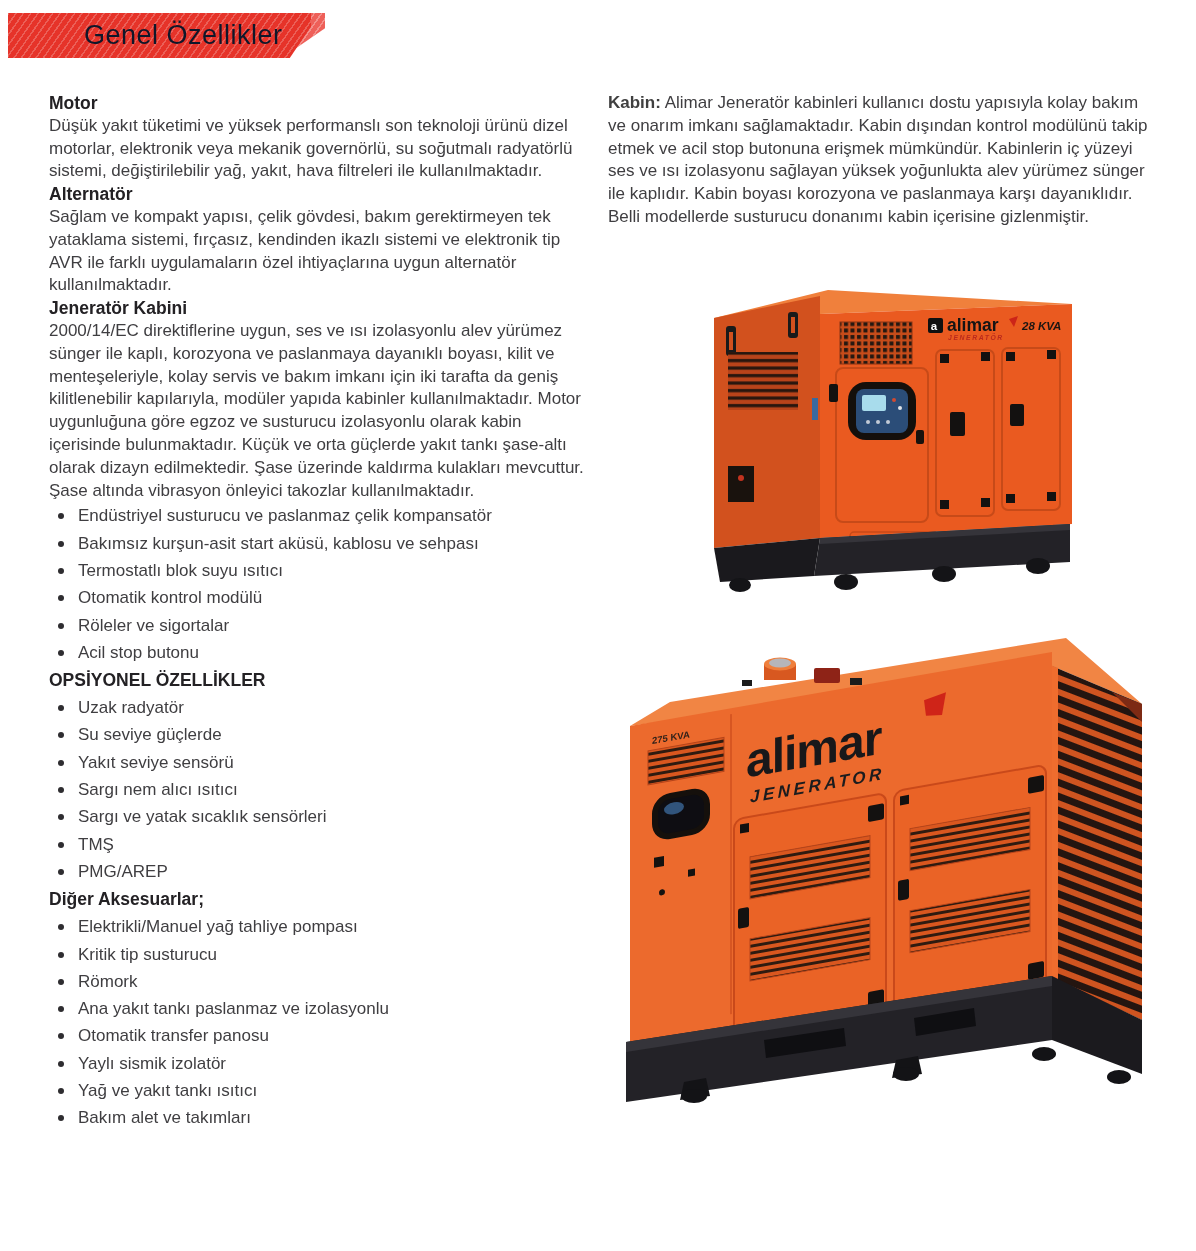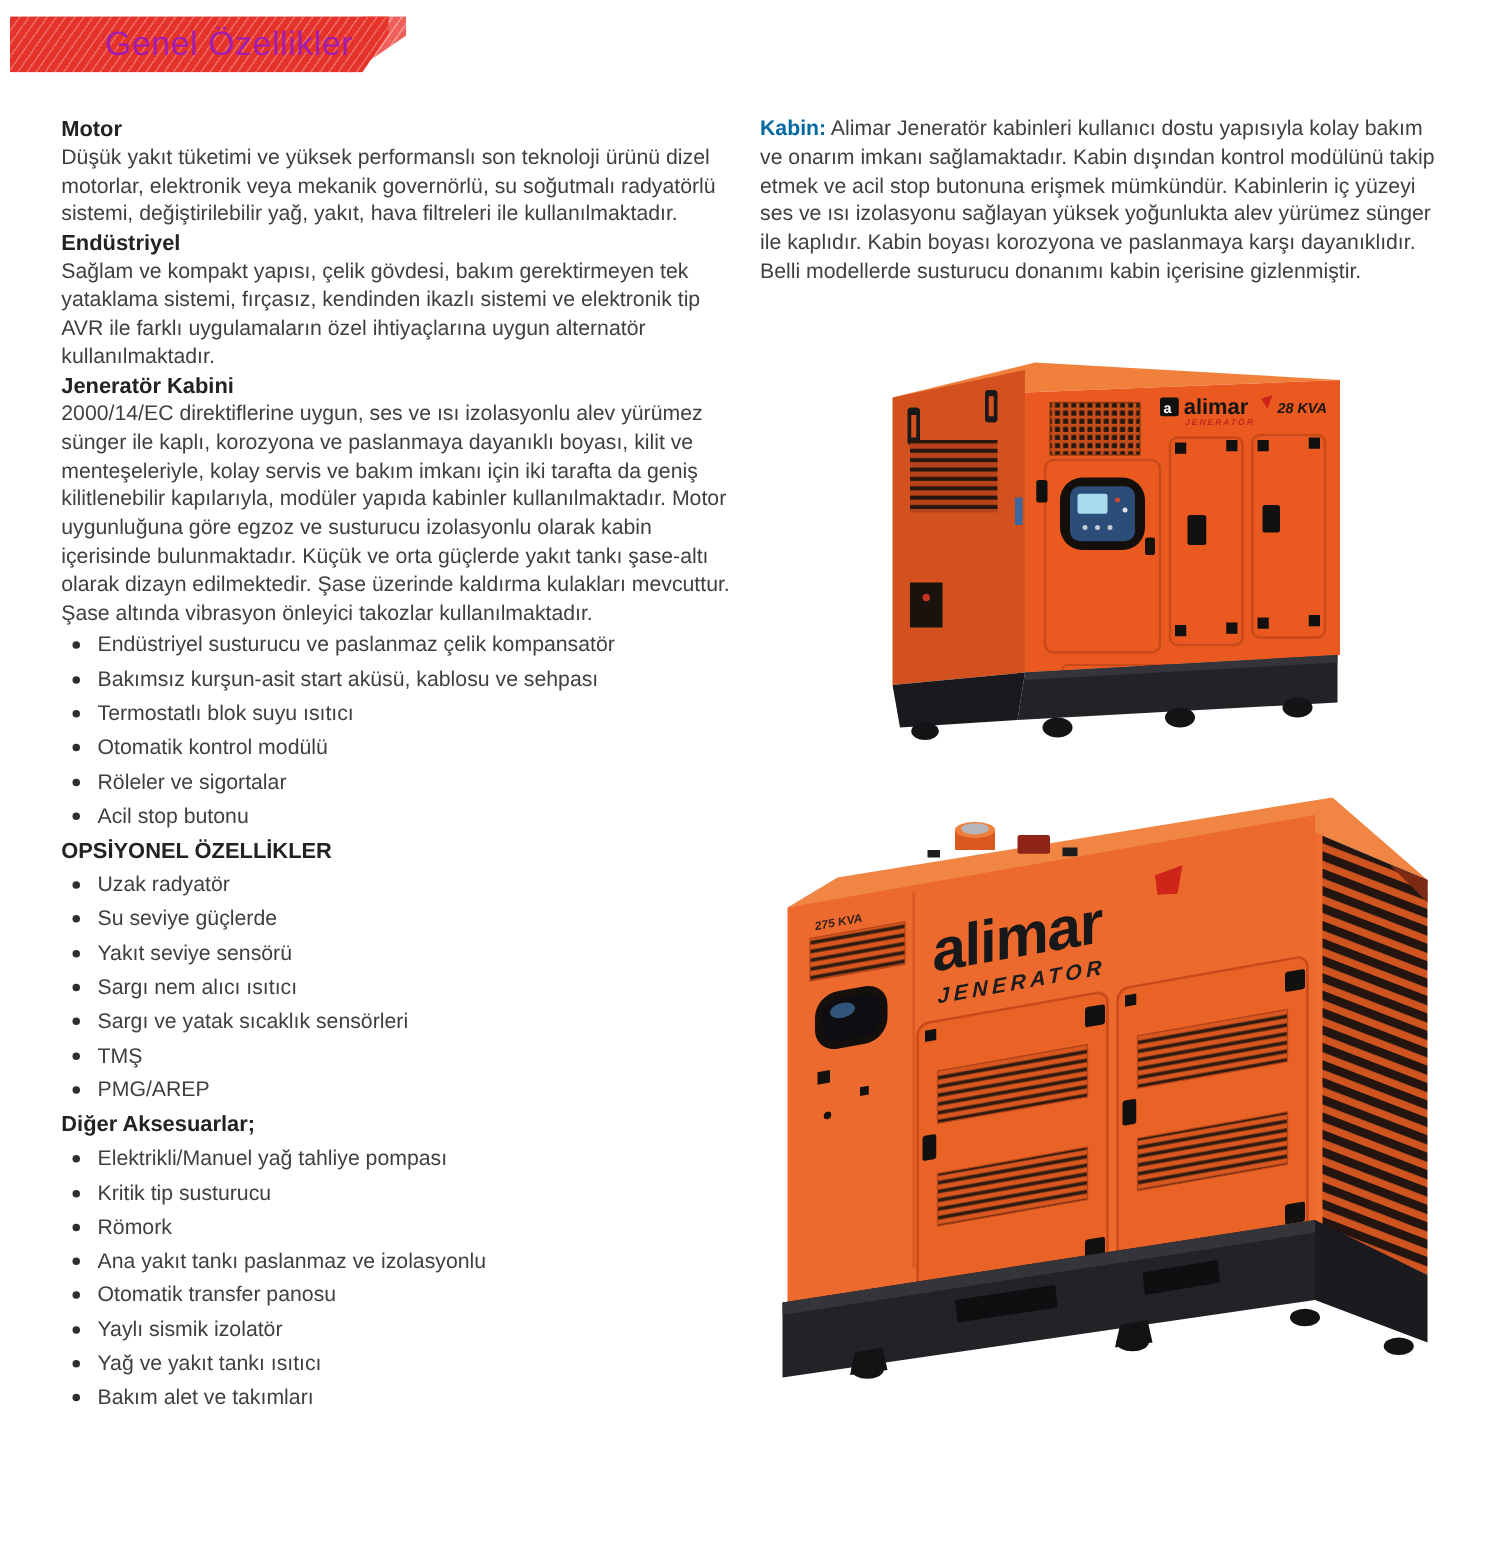--- a/index.html
+++ b/index.html
@@ -10,30 +10,30 @@
   .banner{position:absolute;left:8px;top:13px;width:303px;height:45px;}
   .banner-tail{position:absolute;right:-14px;top:0;width:48px;height:100%;
     background-color:#ee6059;
     background-image:repeating-linear-gradient(125deg,rgba(255,255,255,.30) 0 1.5px,rgba(255,255,255,0) 1.5px 6px);
     clip-path:polygon(28% 0,100% 0,100% 34%,10% 100%,0 100%,0 50%);}
   .banner-bg{position:absolute;inset:0;
     background-color:#e63329;
     background-image:repeating-linear-gradient(125deg,rgba(255,255,255,.22) 0 1.5px,rgba(255,255,255,0) 1.5px 6px);
     clip-path:polygon(0 0,100% 0,100% 30%,93% 100%,0 100%);}
   .banner-title{position:absolute;left:76px;top:0;margin:0;line-height:45px;
-    font-size:27px;font-weight:400;color:#a21caf;letter-spacing:.5px;z-index:2;}
+    font-size:27px;font-weight:400;color:#0f172a;letter-spacing:.5px;z-index:2;}
 
   
   .col{position:absolute;top:92px;width:545px;}
   .col-left{left:49px;}
   .col-right{left:608px;width:540px;}
   .col h3{margin:0;font-size:17.5px;line-height:22.8px;font-weight:700;color:#232124;}
   .col h3.list-head{line-height:28px;}
   .col p{margin:0;font-size:17px;line-height:22.8px;color:#3f3e41;}
-  .col p strong{color:#0369a1;}
+  .col p strong{color:#404040;}
   .col ul{margin:0;padding:0;list-style:none;}
   .col li{position:relative;padding-left:29px;font-size:17px;line-height:27.3px;color:#3f3e41;}
   .col li::before{content:"";position:absolute;left:9px;top:11px;width:6px;height:6px;
     border-radius:50%;background:#2e2d30;}
 
   
   figure{margin:0;padding:0;position:absolute;}
   .gen-small{left:700px;top:282px;width:395px;height:315px;}
   .gen-large{left:614px;top:622px;width:582px;height:482px;}
   svg{display:block;}
@@ -47,21 +47,21 @@
   <header class="banner">
     <div class="banner-tail"></div>
     <div class="banner-bg"></div>
     <h1 class="banner-title">Genel Özellikler</h1>
   </header>
 
   <section class="col col-left">
     <h3>Motor</h3>
     <p>Düşük yakıt tüketimi ve yüksek performanslı son teknoloji ürünü dizel motorlar, elektronik veya mekanik governörlü, su soğutmalı radyatörlü sistemi, değiştirilebilir yağ, yakıt, hava filtreleri ile kullanılmaktadır.</p>
 
-    <h3>Endüstriyel</h3>
+    <h3>Alternatör</h3>
     <p>Sağlam ve kompakt yapısı, çelik gövdesi, bakım gerektirmeyen tek yataklama sistemi, fırçasız, kendinden ikazlı sistemi ve elektronik tip AVR ile farklı uygulamaların özel ihtiyaçlarına uygun alternatör kullanılmaktadır.</p>
 
     <h3>Jeneratör Kabini</h3>
     <p>2000/14/EC direktiflerine uygun, ses ve ısı izolasyonlu alev yürümez sünger ile kaplı, korozyona ve paslanmaya dayanıklı boyası, kilit ve menteşeleriyle, kolay servis ve bakım imkanı için iki tarafta da geniş kilitlenebilir kapılarıyla, modüler yapıda kabinler kullanılmaktadır. Motor uygunluğuna göre egzoz ve susturucu izolasyonlu olarak kabin içerisinde bulunmaktadır. Küçük ve orta güçlerde yakıt tankı şase-altı olarak dizayn edilmektedir. Şase üzerinde kaldırma kulakları mevcuttur. Şase altında vibrasyon önleyici takozlar kullanılmaktadır.</p>
 
     <ul>
       <li>Endüstriyel susturucu ve paslanmaz çelik kompansatör</li>
       <li>Bakımsız kurşun-asit start aküsü, kablosu ve sehpası</li>
       <li>Termostatlı blok suyu ısıtıcı</li>
       <li>Otomatik kontrol modülü</li>

